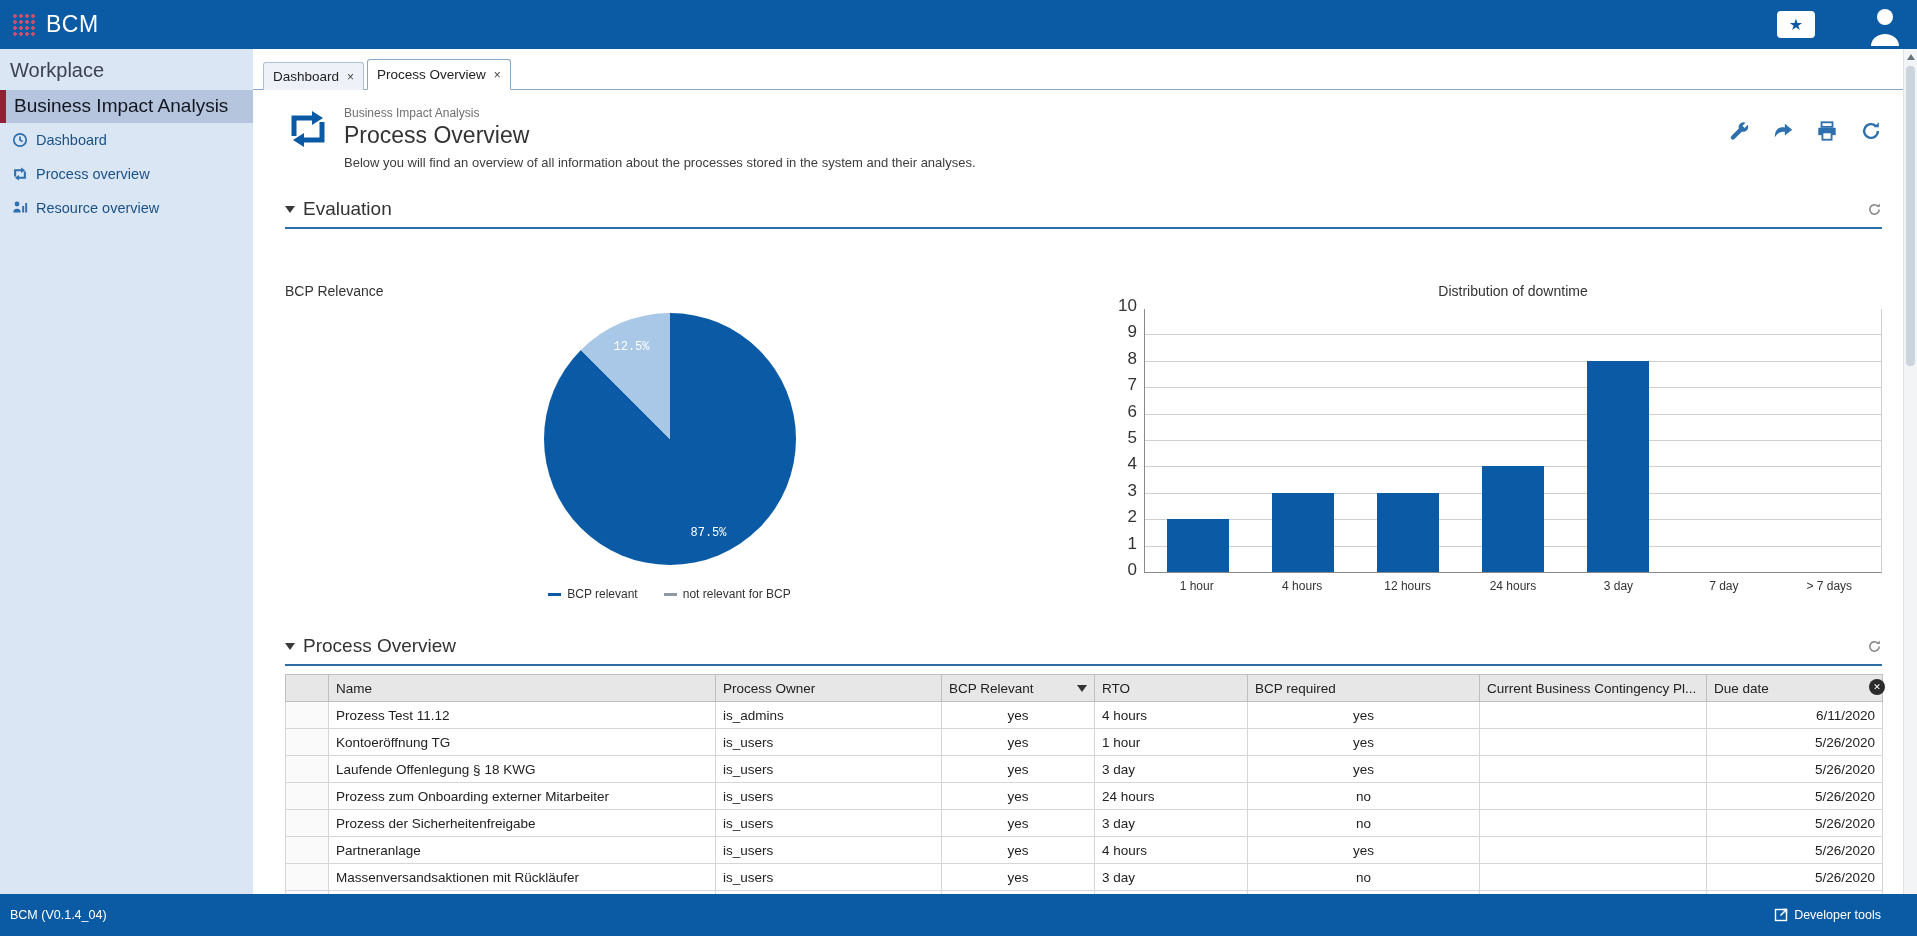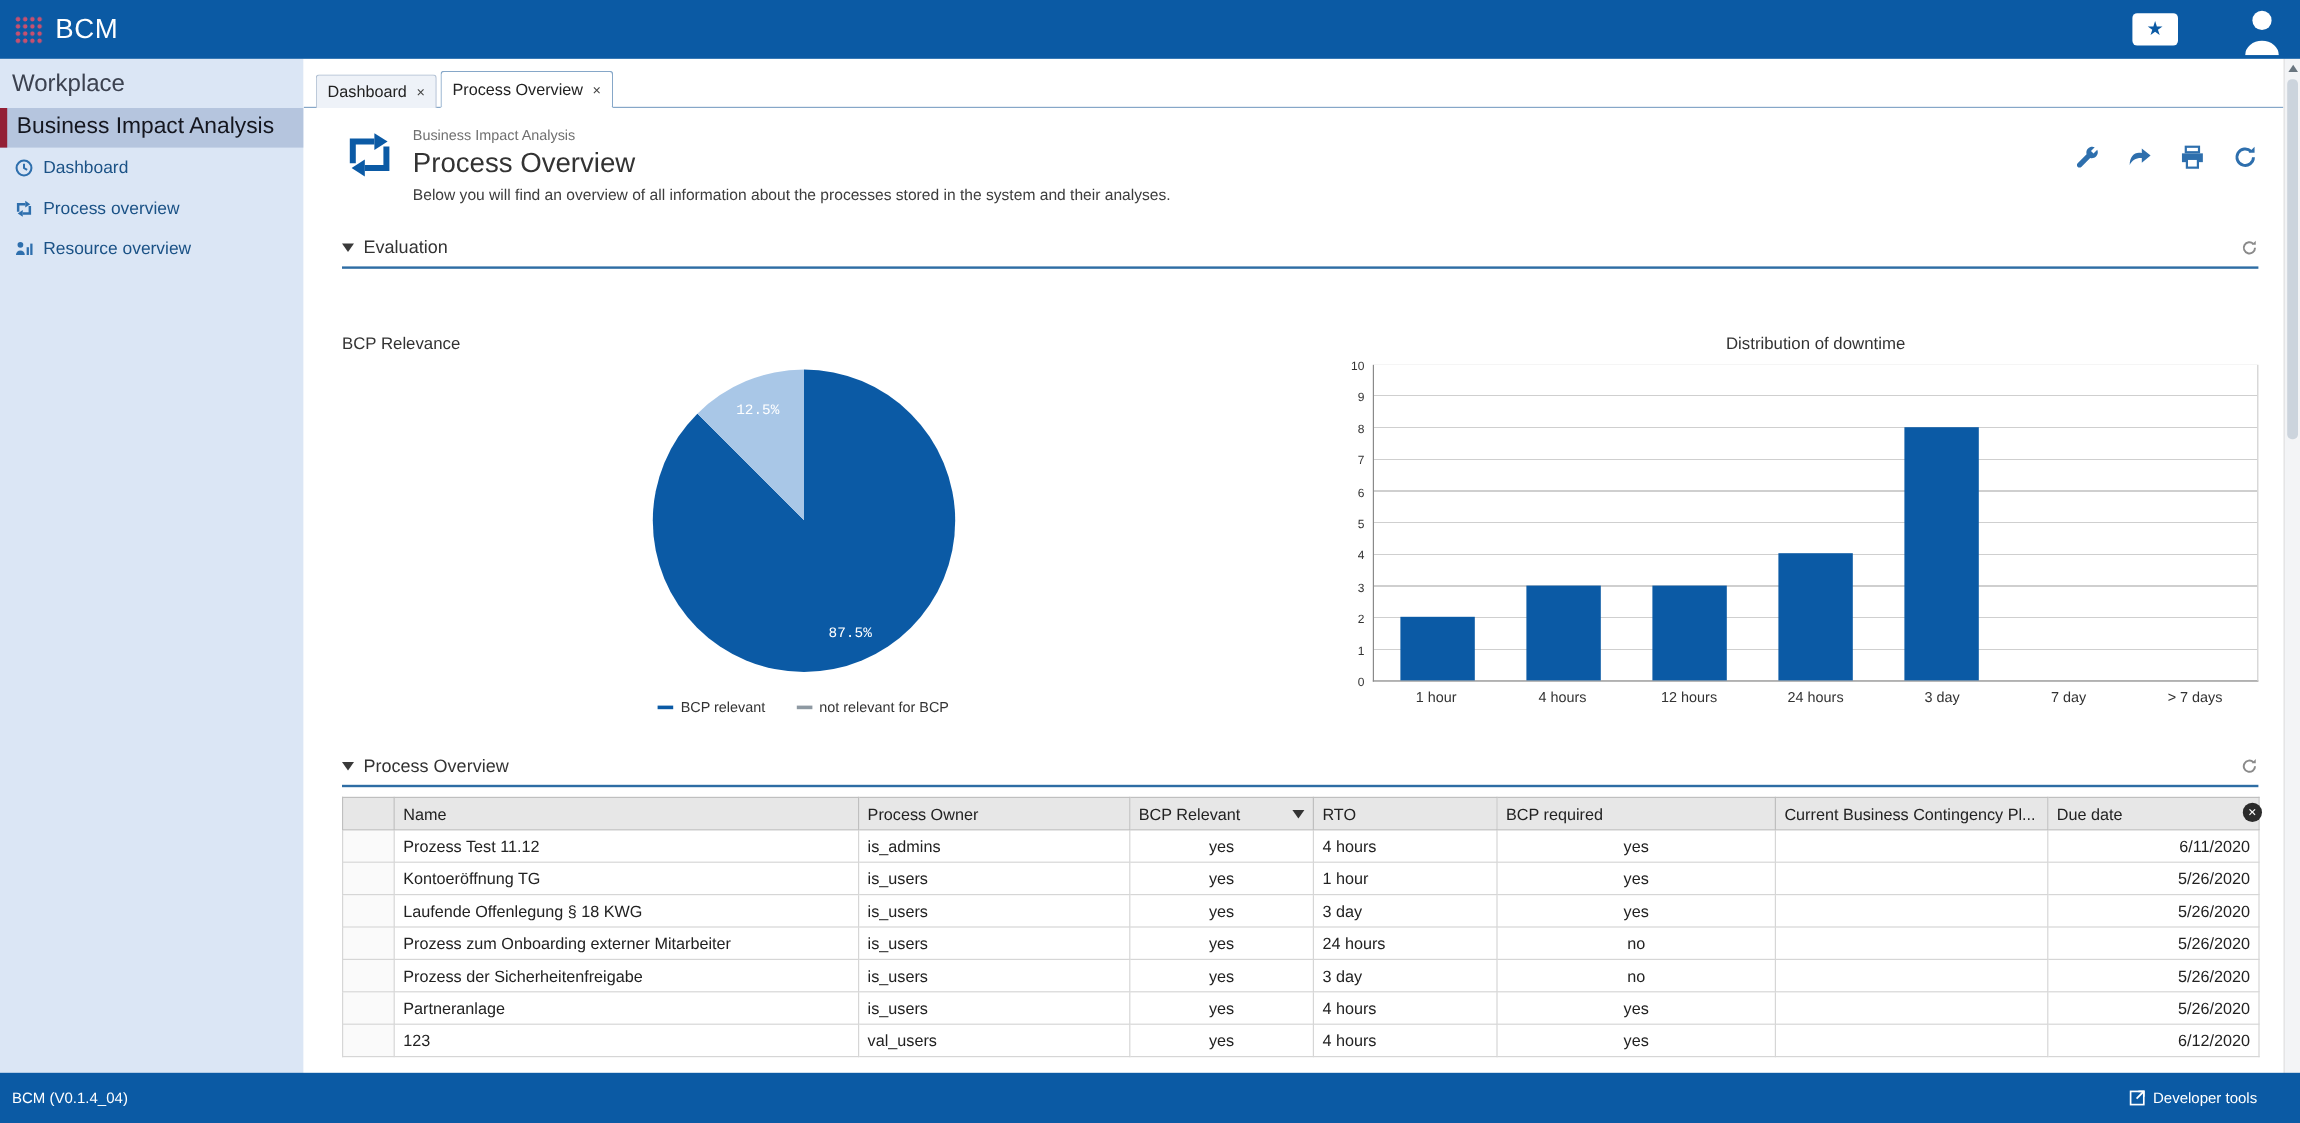--- a/index.html
+++ b/index.html
@@ -49,41 +49,41 @@
   .page-desc { font-size:13px; color:#3d3d3d; margin-top:6px; }
   .head-tools { margin-left:auto; display:flex; gap:22px; padding-top:14px; }
   .head-tools .tool { cursor:pointer; }
 
   .section-head { display:flex; align-items:center; gap:8px; padding-bottom:7px;
                   border-bottom:2px solid #2e6da4; }
   .sec-eval { margin-top:28px; }
   .sec-proc { margin-top:34px; }
   .collapse-tri { width:0; height:0; border-left:5px solid transparent;
                   border-right:5px solid transparent; border-top:7px solid #3a3a3a; cursor:pointer; }
-  .section-title { font-size:15px; color:#333; }
+  .section-title { font-size:19px; color:#333; }
   .section-refresh { margin-left:auto; cursor:pointer; }
 
   
   .charts-row { display:flex; margin-top:54px; }
   .pie-block { width:780px; text-align:left; }
   .chart-title { font-size:14px; color:#333; }
   .pie-wrap { position:relative; width:252px; height:252px; margin:14px auto 0; border-radius:50%; }
   .pie-label { position:absolute; transform:translate(-50%,-50%); color:#fff; font-size:12px; }
   .pie-label.small { left:calc(50% - 38px); top:calc(50% - 92px); }
   .pie-label.big { left:calc(50% + 39px); top:calc(50% + 94px); }
   .legend { display:flex; justify-content:center; align-items:center; gap:26px; margin-top:22px;
             font-size:12px; color:#333; }
   .legend-item { display:flex; align-items:center; gap:6px; }
   .legend-marker { width:13px; height:3px; display:inline-block; }
 
   .barchart { margin-left:40px; width:790px; }
   .bar-title { text-align:center; font-size:14px; color:#333; padding-left:50px; margin-bottom:10px; }
   .bar-area { position:relative; margin-left:50px; width:738px; height:264px; }
   .bar-yaxis { position:absolute; right:100%; top:0; bottom:0; width:32px; }
-  .ytick { position:absolute; right:7px; font-size:10px; color:#333; }
+  .ytick { position:absolute; right:7px; font-size:17px; color:#333; }
   .bar-plot { display:flex; align-items:flex-end; height:264px; border-left:1px solid #8a8a8a;
               border-bottom:1px solid #8a8a8a; border-right:1px solid #cfcfcf;
               background:repeating-linear-gradient(to top, rgba(0,0,0,0) 0 25.4px, #cfcfcf 25.4px 26.4px); }
   .bar-slot { flex:1; display:flex; justify-content:center; align-items:flex-end; height:100%; }
   .bar { width:62px; cursor:pointer; }
   .bar-xlabels { display:flex; margin-left:50px; width:738px; }
   .xlabel { flex:1; text-align:center; font-size:12px; color:#333; margin-top:6px; }
 
   
   .table-wrap { position:relative; margin-top:8px; }
@@ -390,20 +390,30 @@
               <td class="col1">Partneranlage</td>
               <td class="col2">is_users</td>
               <td class="col3">yes</td>
               <td class="col4">4 hours</td>
               <td class="col5">yes</td>
               <td class="col6"></td>
               <td class="col7">5/26/2020</td>
             </tr>
             <tr>
               <td class="col0"></td>
+              <td class="col1">Massenversandsaktionen mit Rückläufer</td>
+              <td class="col2">is_users</td>
+              <td class="col3">yes</td>
+              <td class="col4">3 day</td>
+              <td class="col5">no</td>
+              <td class="col6"></td>
+              <td class="col7">5/26/2020</td>
+            </tr>
+            <tr>
+              <td class="col0"></td>
               <td class="col1">123</td>
               <td class="col2">val_users</td>
               <td class="col3">yes</td>
               <td class="col4">4 hours</td>
               <td class="col5">yes</td>
               <td class="col6"></td>
               <td class="col7">6/12/2020</td>
             </tr>
           </tbody>
       </table>

